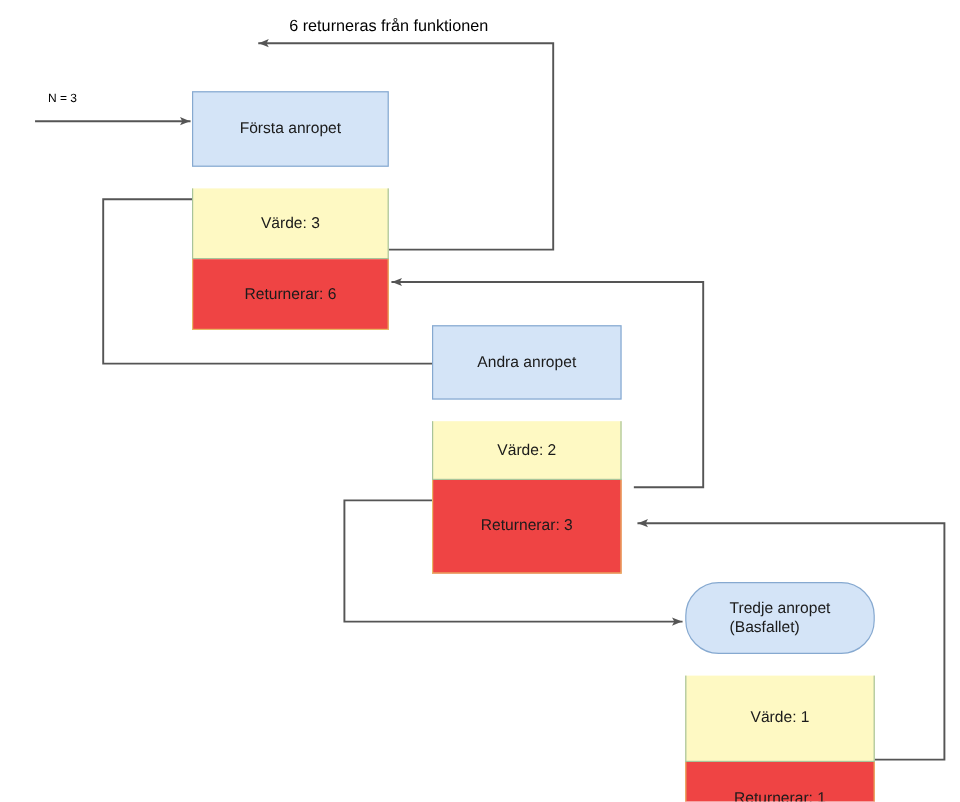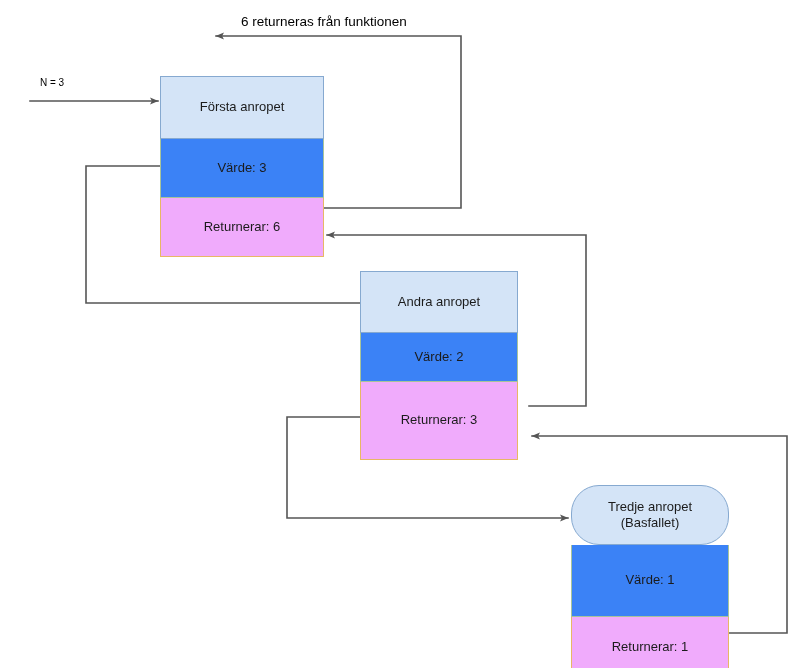--- a/index.html
+++ b/index.html
@@ -17,38 +17,39 @@
     position:absolute;
     box-sizing:border-box;
     display:flex;
     flex-direction:column;
   }
   .cell{
     box-sizing:border-box;
     display:flex;
     align-items:center;
     justify-content:center;
-    text-align:center;
+    text-align:left;
     font-size:13px;
     color:#1b1b1b;
     line-height:1.25;
     border:1px solid transparent;
     white-space:pre-line;
   }
   .cell.header{
     background:#d4e4f7;
     border-color:#86a9d0;
   }
   .cell.value{
-    background:#3b82f6;
+    background:#fef9c3;
     border-color:#a8c49a;
     border-top:none;
+    margin-top:18px;
   }
   .cell.ret{
-    background:#f0abfc;
+    background:#ef4444;
     border-color:#e8b765;
     border-top:none;
   }
 
   .edge-label{
     position:absolute;
     font-size:13.5px;
     color:#000000;
     white-space:nowrap;
   }

